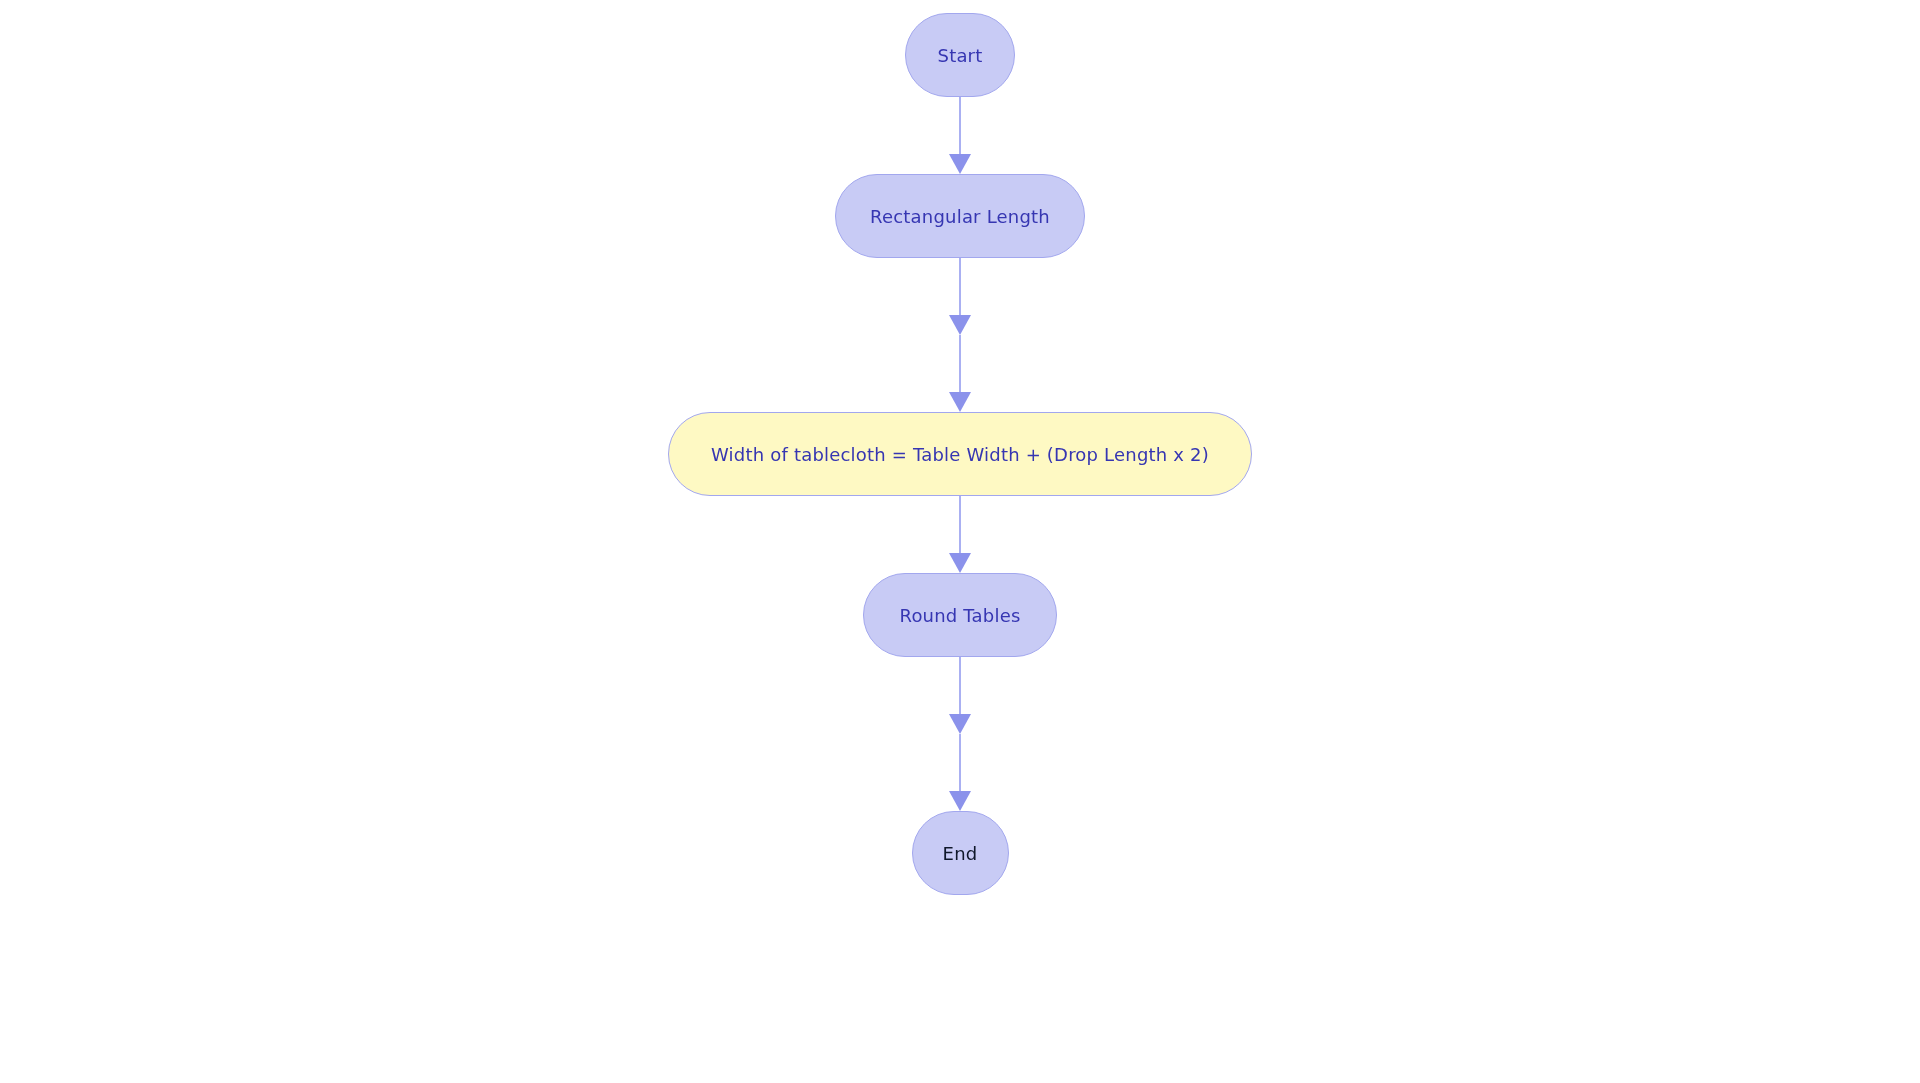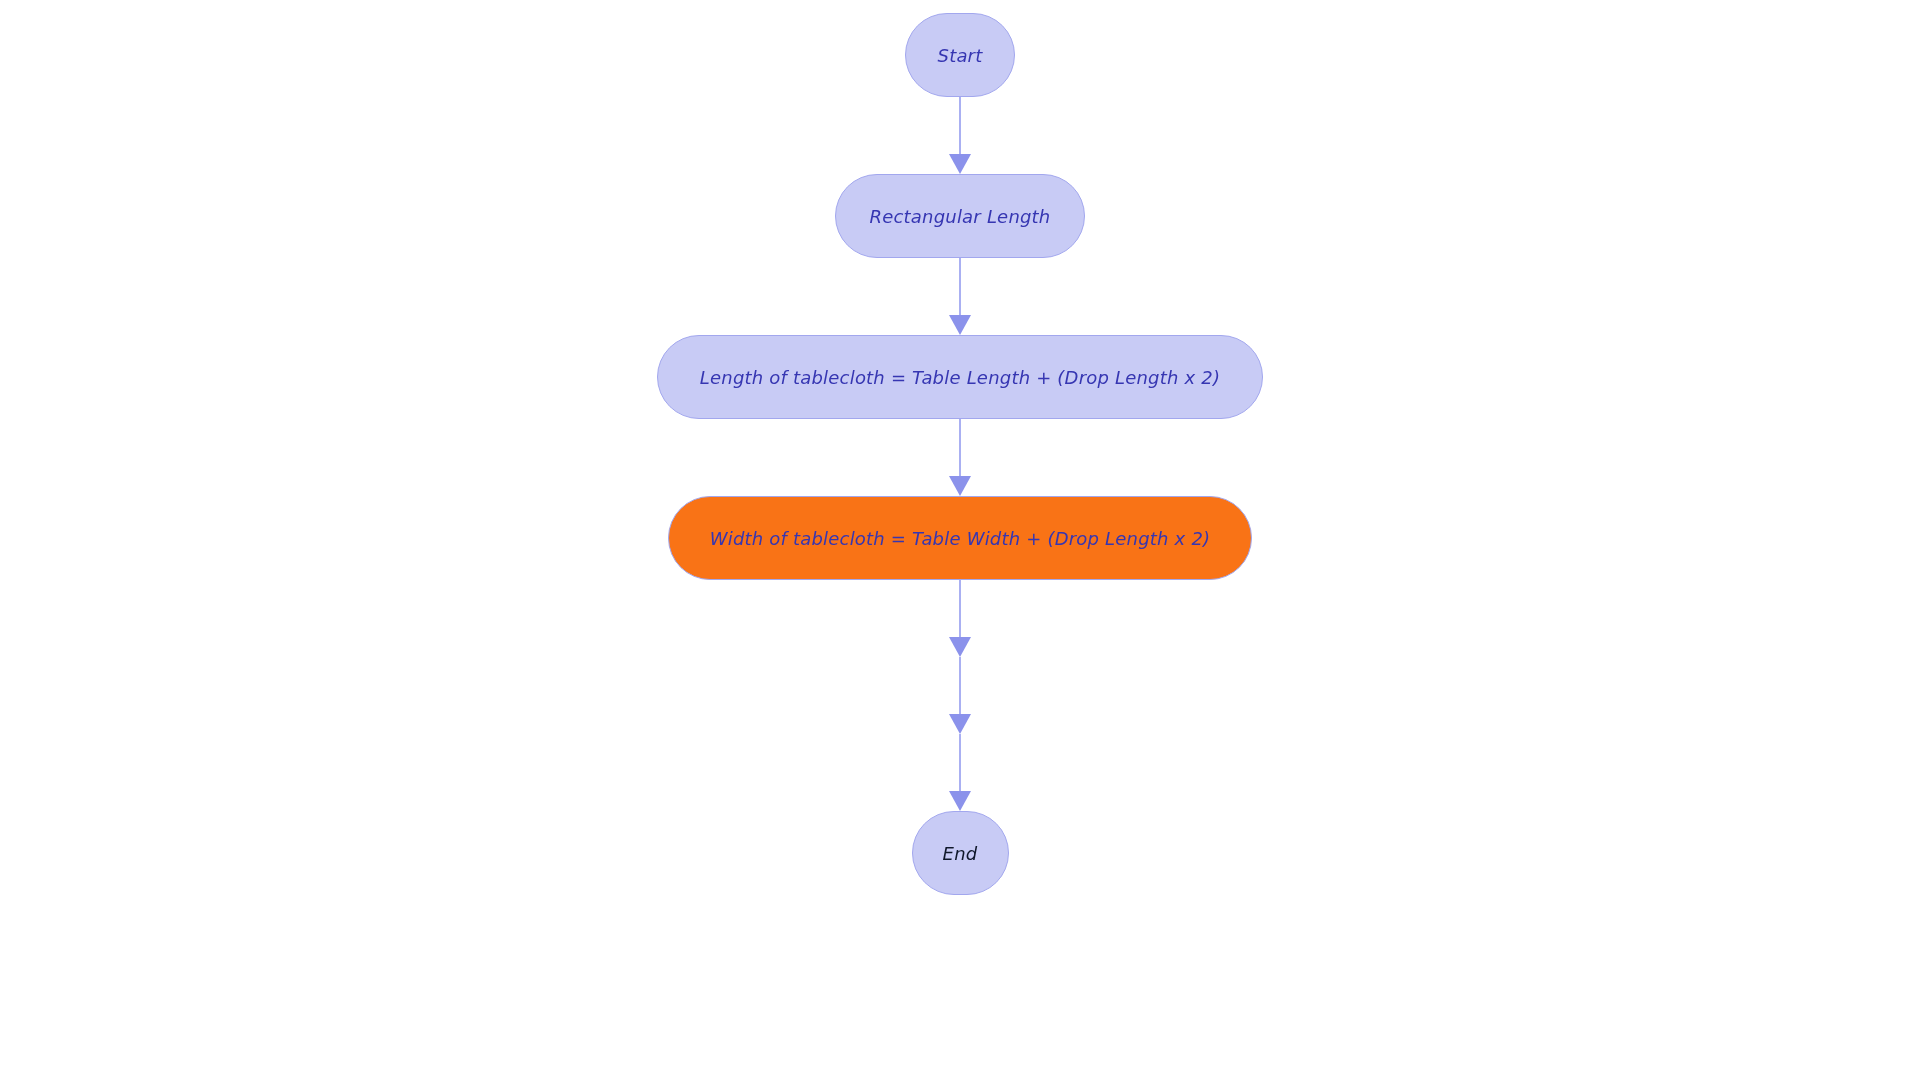--- a/index.html
+++ b/index.html
@@ -34,21 +34,20 @@
     display: flex;
     align-items: center;
     justify-content: center;
     flex: 0 0 auto;
     border-style: solid;
     border-width: 1.5px;
     font-size: 18px;
     letter-spacing: 0.2px;
     white-space: nowrap;
     text-align: center;
-    font-style: italic;
   }
 
   .arrow {
     flex: 0 0 auto;
     height: 77px;
     display: flex;
     flex-direction: column;
     align-items: center;
   }
 
@@ -79,33 +78,33 @@
         <div class="arrow-line" style="background: rgb(170, 176, 242);"></div>
         <div class="arrow-head" style="border-top-color: rgb(139, 146, 235);"></div>
       </div>
       <div class="node process" style="width: 250px; background: rgb(200, 203, 245); border-color: rgb(162, 167, 238); color: rgb(54, 54, 178);">
         <span>Rectangular Length</span>
       </div>
       <div class="arrow">
         <div class="arrow-line" style="background: rgb(170, 176, 242);"></div>
         <div class="arrow-head" style="border-top-color: rgb(139, 146, 235);"></div>
       </div>
-      <div class="node process" style="width: 606px; background: rgb(200, 203, 245); border-color: rgb(162, 167, 238); color: rgb(54, 54, 178);">
-        <span>Length of tablecloth = Table Length + (Drop Length x 2)</span>
+      <div class="arrow">
+        <div class="arrow-line" style="background: rgb(170, 176, 242);"></div>
+        <div class="arrow-head" style="border-top-color: rgb(139, 146, 235);"></div>
+      </div>
+      <div class="node process" style="width: 584px; background: #fef9c3; border-color: rgb(162, 167, 238); color: rgb(54, 54, 178);">
+        <span>Width of tablecloth = Table Width + (Drop Length x 2)</span>
       </div>
       <div class="arrow">
         <div class="arrow-line" style="background: rgb(170, 176, 242);"></div>
         <div class="arrow-head" style="border-top-color: rgb(139, 146, 235);"></div>
       </div>
-      <div class="node process" style="width: 584px; background: #f97316; border-color: rgb(162, 167, 238); color: rgb(54, 54, 178);">
-        <span>Width of tablecloth = Table Width + (Drop Length x 2)</span>
-      </div>
-      <div class="arrow">
-        <div class="arrow-line" style="background: rgb(170, 176, 242);"></div>
-        <div class="arrow-head" style="border-top-color: rgb(139, 146, 235);"></div>
+      <div class="node process" style="width: 194px; background: rgb(200, 203, 245); border-color: rgb(162, 167, 238); color: rgb(54, 54, 178);">
+        <span>Round Tables</span>
       </div>
       <div class="arrow">
         <div class="arrow-line" style="background: rgb(170, 176, 242);"></div>
         <div class="arrow-head" style="border-top-color: rgb(139, 146, 235);"></div>
       </div>
       <div class="arrow">
         <div class="arrow-line" style="background: rgb(170, 176, 242);"></div>
         <div class="arrow-head" style="border-top-color: rgb(139, 146, 235);"></div>
       </div>
       <div class="node terminator" style="width: 97px; background: rgb(200, 203, 245); border-color: rgb(162, 167, 238); color: #0f172a;">

